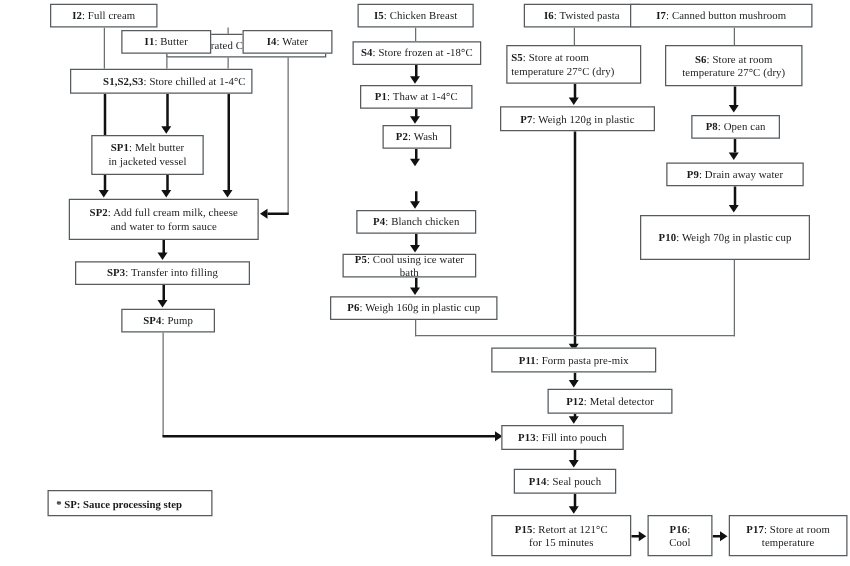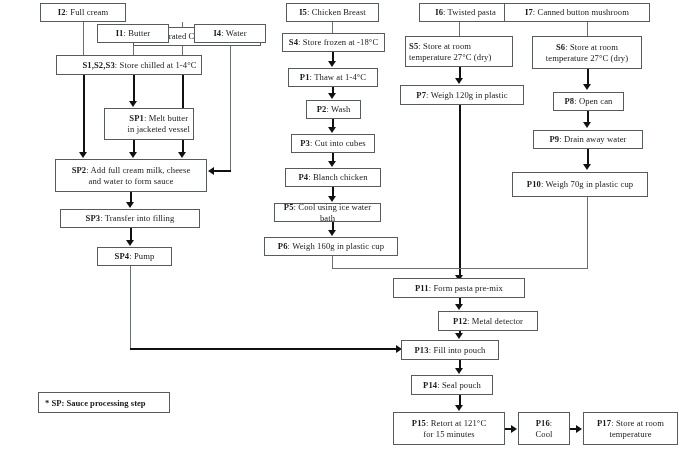--- a/index.html
+++ b/index.html
@@ -84,21 +84,21 @@
   </div>
   <div class="node" style="left:97px;top:24px;width:72px;height:19px;">
     <span class="txt"><span class="code">I1</span>: Butter</span>
   </div>
   <div class="node" style="left:194px;top:24px;width:72px;height:19px;">
     <span class="txt"><span class="code">I4</span>:  Water</span>
   </div>
   <div class="node" style="left:56px;top:55px;width:146px;height:20px;padding-left:24px;">
     <span class="txt"><span class="code">S1,S2,S3</span>: Store chilled at 1-4°C</span>
   </div>
-  <div class="node" style="left:104px;top:108px;width:90px;height:32px;flex-direction:column;align-items:flex-end;">
+  <div class="node" style="left:73px;top:108px;width:90px;height:32px;flex-direction:column;">
     <span class="txt"><span class="code">SP1</span>: Melt butter<br>in jacketed vessel</span>
   </div>
   <div class="node" style="left:55px;top:159px;width:152px;height:33px;flex-direction:column;">
     <span class="txt"><span class="code">SP2</span>: Add full cream milk, cheese<br>and water to form sauce</span>
   </div>
   <div class="node" style="left:60px;top:209px;width:140px;height:19px;">
     <span class="txt"><span class="code">SP3</span>: Transfer into filling</span>
   </div>
   <div class="node" style="left:97px;top:247px;width:75px;height:19px;">
     <span class="txt"><span class="code">SP4</span>:  Pump</span>
@@ -138,23 +138,20 @@
     <span class="txt"><span class="code">I5</span>: Chicken Breast</span>
   </div>
   <div class="node" style="left:282px;top:33px;width:103px;height:19px;">
     <span class="txt"><span class="code">S4</span>: Store frozen at -18°C</span>
   </div>
   <div class="node" style="left:288px;top:68px;width:90px;height:19px;">
     <span class="txt"><span class="code">P1</span>: Thaw at 1-4°C</span>
   </div>
   <div class="node" style="left:306px;top:100px;width:55px;height:19px;">
     <span class="txt"><span class="code">P2</span>: Wash</span>
-  </div>
-  <div class="node" style="left:291px;top:134px;width:84px;height:19px;">
-    <span class="txt"><span class="code">P3</span>: Cut into cubes</span>
   </div>
   <div class="node" style="left:285px;top:168px;width:96px;height:19px;">
     <span class="txt"><span class="code">P4</span>: Blanch chicken</span>
   </div>
   <div class="node" style="left:274px;top:203px;width:107px;height:19px;">
     <span class="txt"><span class="code">P5</span>: Cool using ice water bath</span>
   </div>
   <div class="node" style="left:264px;top:237px;width:134px;height:19px;">
     <span class="txt"><span class="code">P6</span>: Weigh 160g in plastic cup</span>
   </div>
@@ -197,21 +194,21 @@
   </div>
   <div class="node" style="left:532px;top:36px;width:110px;height:33px;flex-direction:column;">
     <span class="txt"><span class="code">S6</span>: Store at room<br>temperature 27°C (dry)</span>
   </div>
   <div class="node" style="left:553px;top:92px;width:71px;height:19px;">
     <span class="txt"><span class="code">P8</span>: Open can</span>
   </div>
   <div class="node" style="left:533px;top:130px;width:110px;height:19px;align-items:center;">
     <span class="txt"><span class="code">P9</span>: Drain away water</span>
   </div>
-  <div class="node" style="left:512px;top:172px;width:136px;height:25px;">
+  <div class="node" style="left:512px;top:172px;width:136px;height:36px;">
     <span class="txt"><span class="code">P10</span>: Weigh 70g in plastic cup</span>
   </div>
 
   <div class="vthin" style="left:587px;top:22px;height:14px;"></div>
   <div class="vline" style="left:587px;top:69px;height:15px;"></div>
   <div class="arrow-d" style="left:583px;top:84px;"></div>
   <div class="vline" style="left:587px;top:111px;height:11px;"></div>
   <div class="arrow-d" style="left:583px;top:122px;"></div>
   <div class="vline" style="left:587px;top:149px;height:15px;"></div>
   <div class="arrow-d" style="left:583px;top:164px;"></div>

